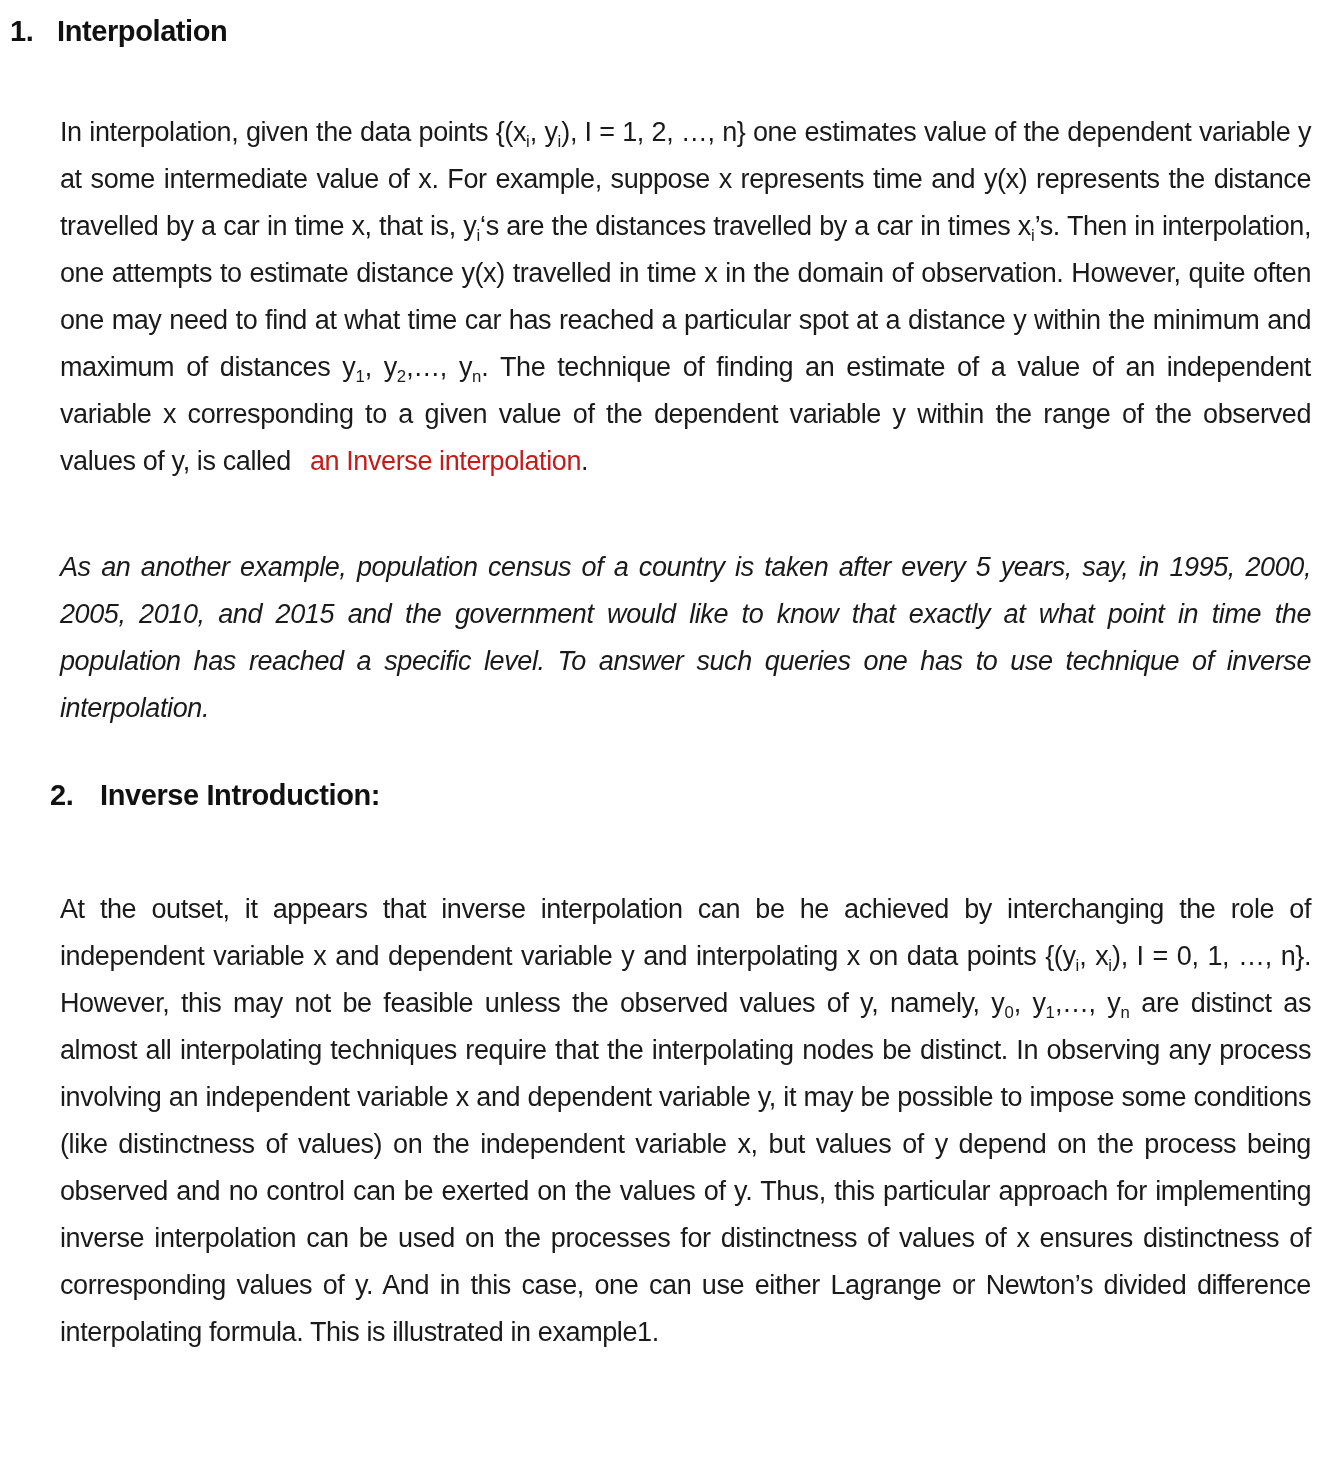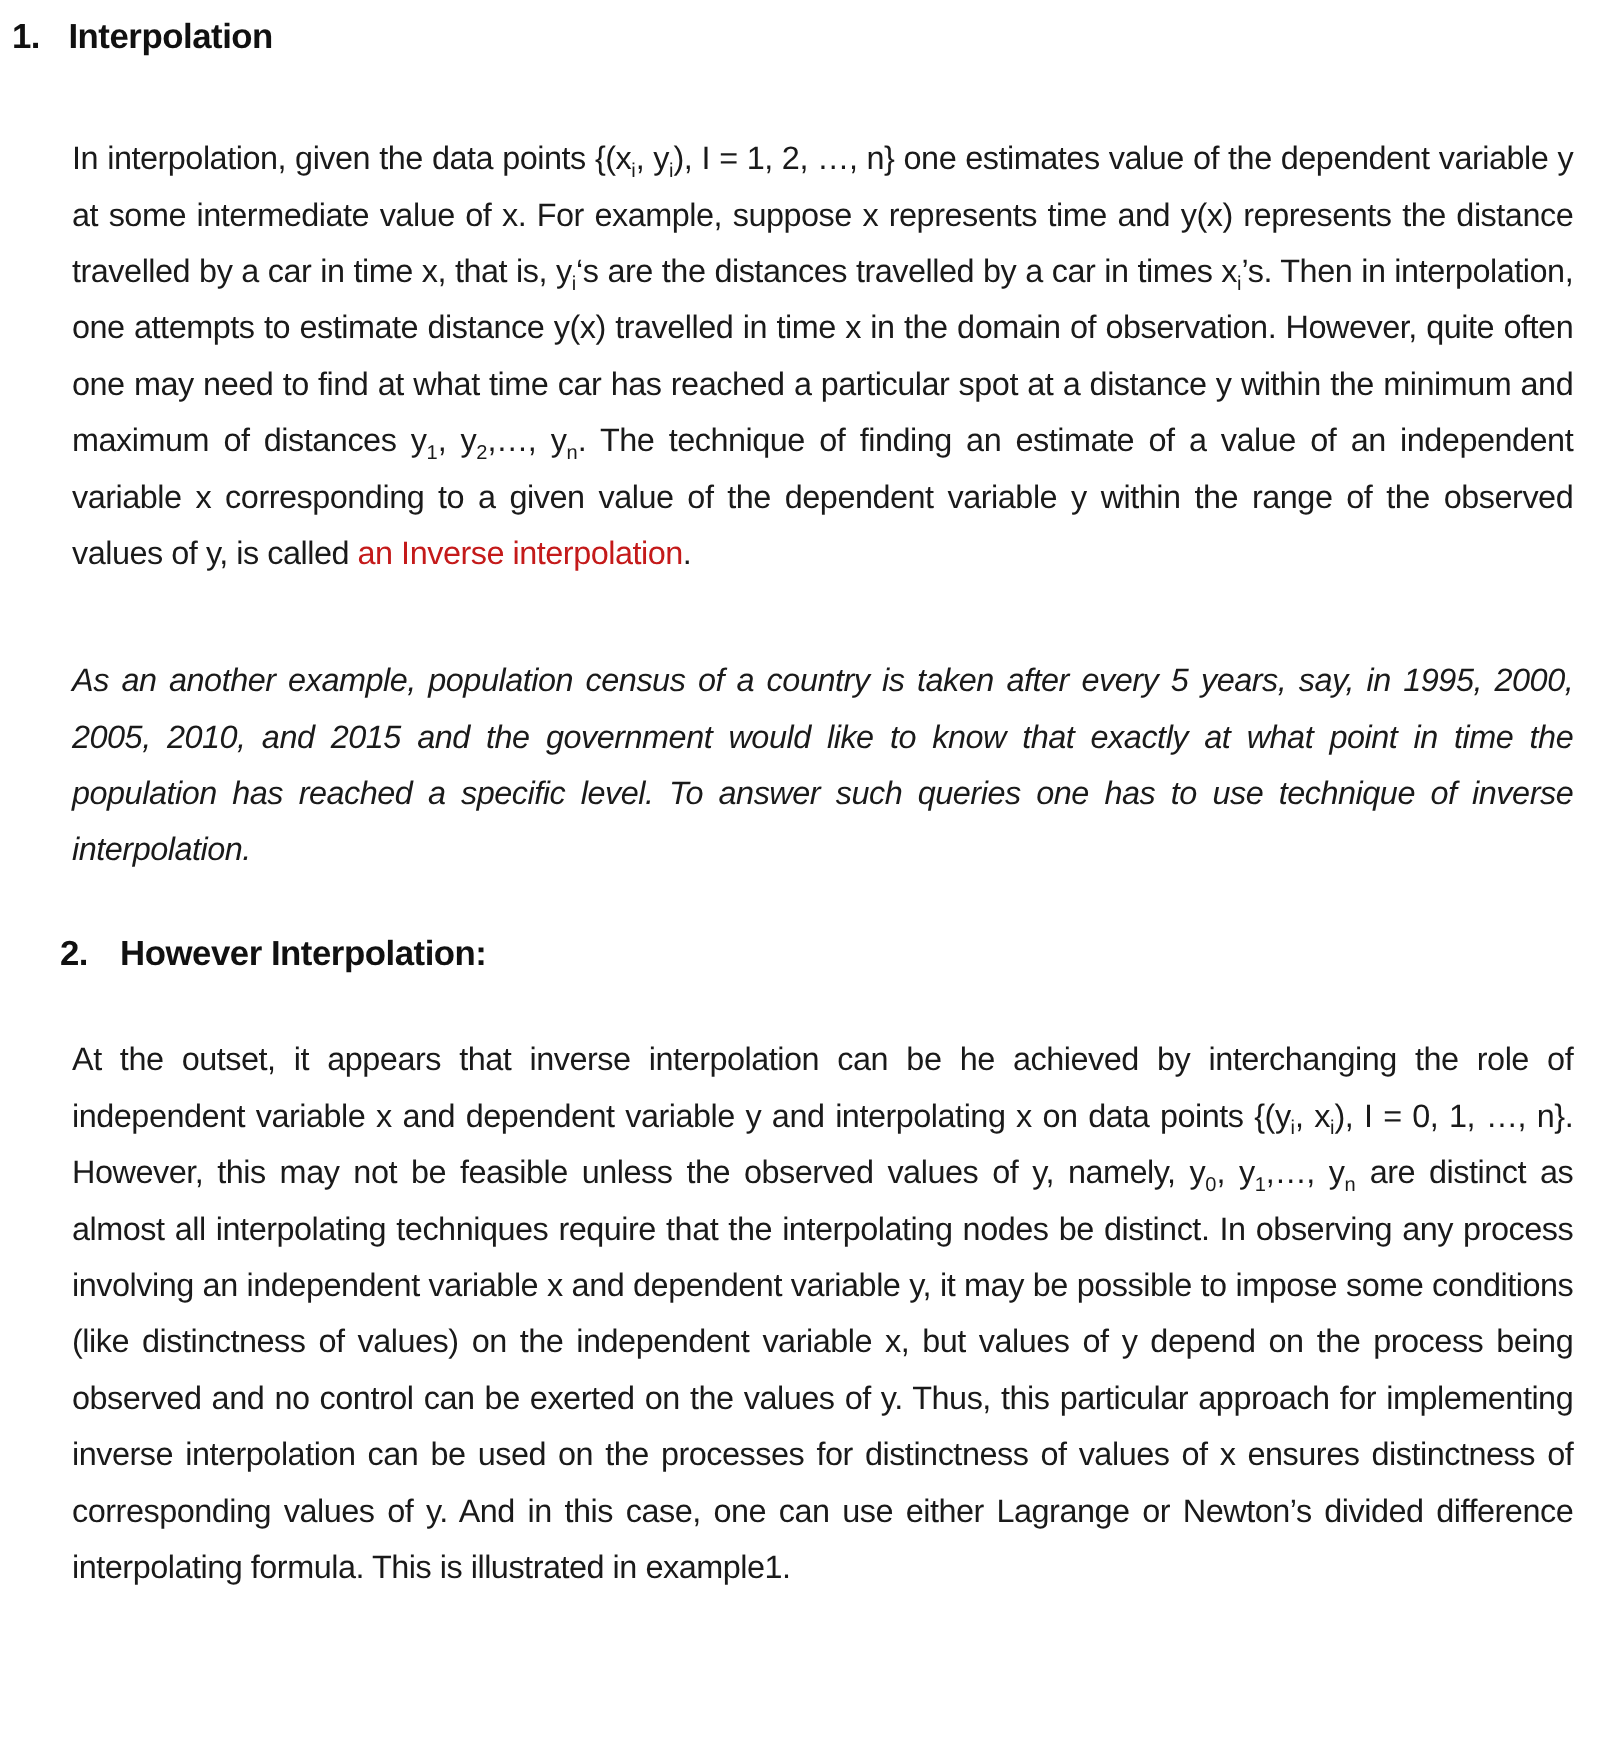--- a/index.html
+++ b/index.html
@@ -35,44 +35,45 @@
   }
   .heading-row.level-2 .hnum {
     min-width: 50px;
   }
   p.body-par {
     margin: 0 0 0 50px;
     text-align: justify;
   }
   p.body-par.first-after-h1 { margin-top: 54px; }
   p.body-par.second { margin-top: 59px; font-style: italic; }
-  p.body-par.after-h2 { margin-top: 41px; }
+  p.body-par.after-h2 { margin-top: 67px; }
   sub {
     font-size: 0.62em;
     line-height: 0;
     letter-spacing: 0;
   }
   .red {
     color: var(--accent-red, #c41a1a);
+    margin-left: 12px;
   }
 </style>
 </head>
 <body>
 
 <div class="page">
 
   <div class="heading-row level-1">
     <span class="hnum">1.</span>
     <span class="htitle">Interpolation</span>
   </div>
 
   <p class="body-par first-after-h1"><span>In interpolation, given the data points {(x</span><sub>i</sub><span>, y</span><sub>i</sub><span>), I = 1, 2, …, n} one estimates value of the dependent variable y at some intermediate value of x. For example, suppose x represents time and y(x) represents the distance travelled by a car in time x, that is, y</span><sub>i</sub><span>‘s are the distances travelled by a car in times x</span><sub>i</sub><span>’s. Then in interpolation, one attempts to estimate distance y(x) travelled in time x in the domain of observation. However, quite often one may need to find at what time car has reached a particular spot at a distance y within the minimum and maximum of distances y</span><sub>1</sub><span>, y</span><sub>2</sub><span>,…, y</span><sub>n</sub><span>. The technique of finding an estimate of a value of an independent variable x corresponding to a given value of the dependent variable y within the range of the observed values of y, is called </span><span class="red">an Inverse interpolation</span><span>.</span></p>
 
   <p class="body-par second"><span>As an another example, population census of a country is taken after every 5 years, say, in 1995, 2000, 2005, 2010, and 2015 and the government would like to know that exactly at what point in time the population has reached a specific level. To answer such queries one has to use technique of inverse interpolation.</span></p>
 
   <div class="heading-row level-2">
     <span class="hnum">2.</span>
-    <span class="htitle">However Interpolation:</span>
+    <span class="htitle">Inverse Introduction:</span>
   </div>
 
   <p class="body-par after-h2"><span>At the outset, it appears that inverse interpolation can be he achieved by interchanging the role of independent variable x and dependent variable y and interpolating x on data points {(y</span><sub>i</sub><span>, x</span><sub>i</sub><span>), I = 0, 1, …, n}. However, this may not be feasible unless the observed values of y, namely, y</span><sub>0</sub><span>, y</span><sub>1</sub><span>,…, y</span><sub>n</sub><span> are distinct as almost all interpolating techniques require that the interpolating nodes be distinct. In observing any process involving an independent variable x and dependent variable y, it may be possible to impose some conditions (like distinctness of values) on the independent variable x, but values of y depend on the process being observed and no control can be exerted on the values of y. Thus, this particular approach for implementing inverse interpolation can be used on the processes for distinctness of values of x ensures distinctness of corresponding values of y. And in this case, one can use either Lagrange or Newton’s divided difference interpolating formula. This is illustrated in example1.</span></p>
 
 </div>
 
 </body></html>

